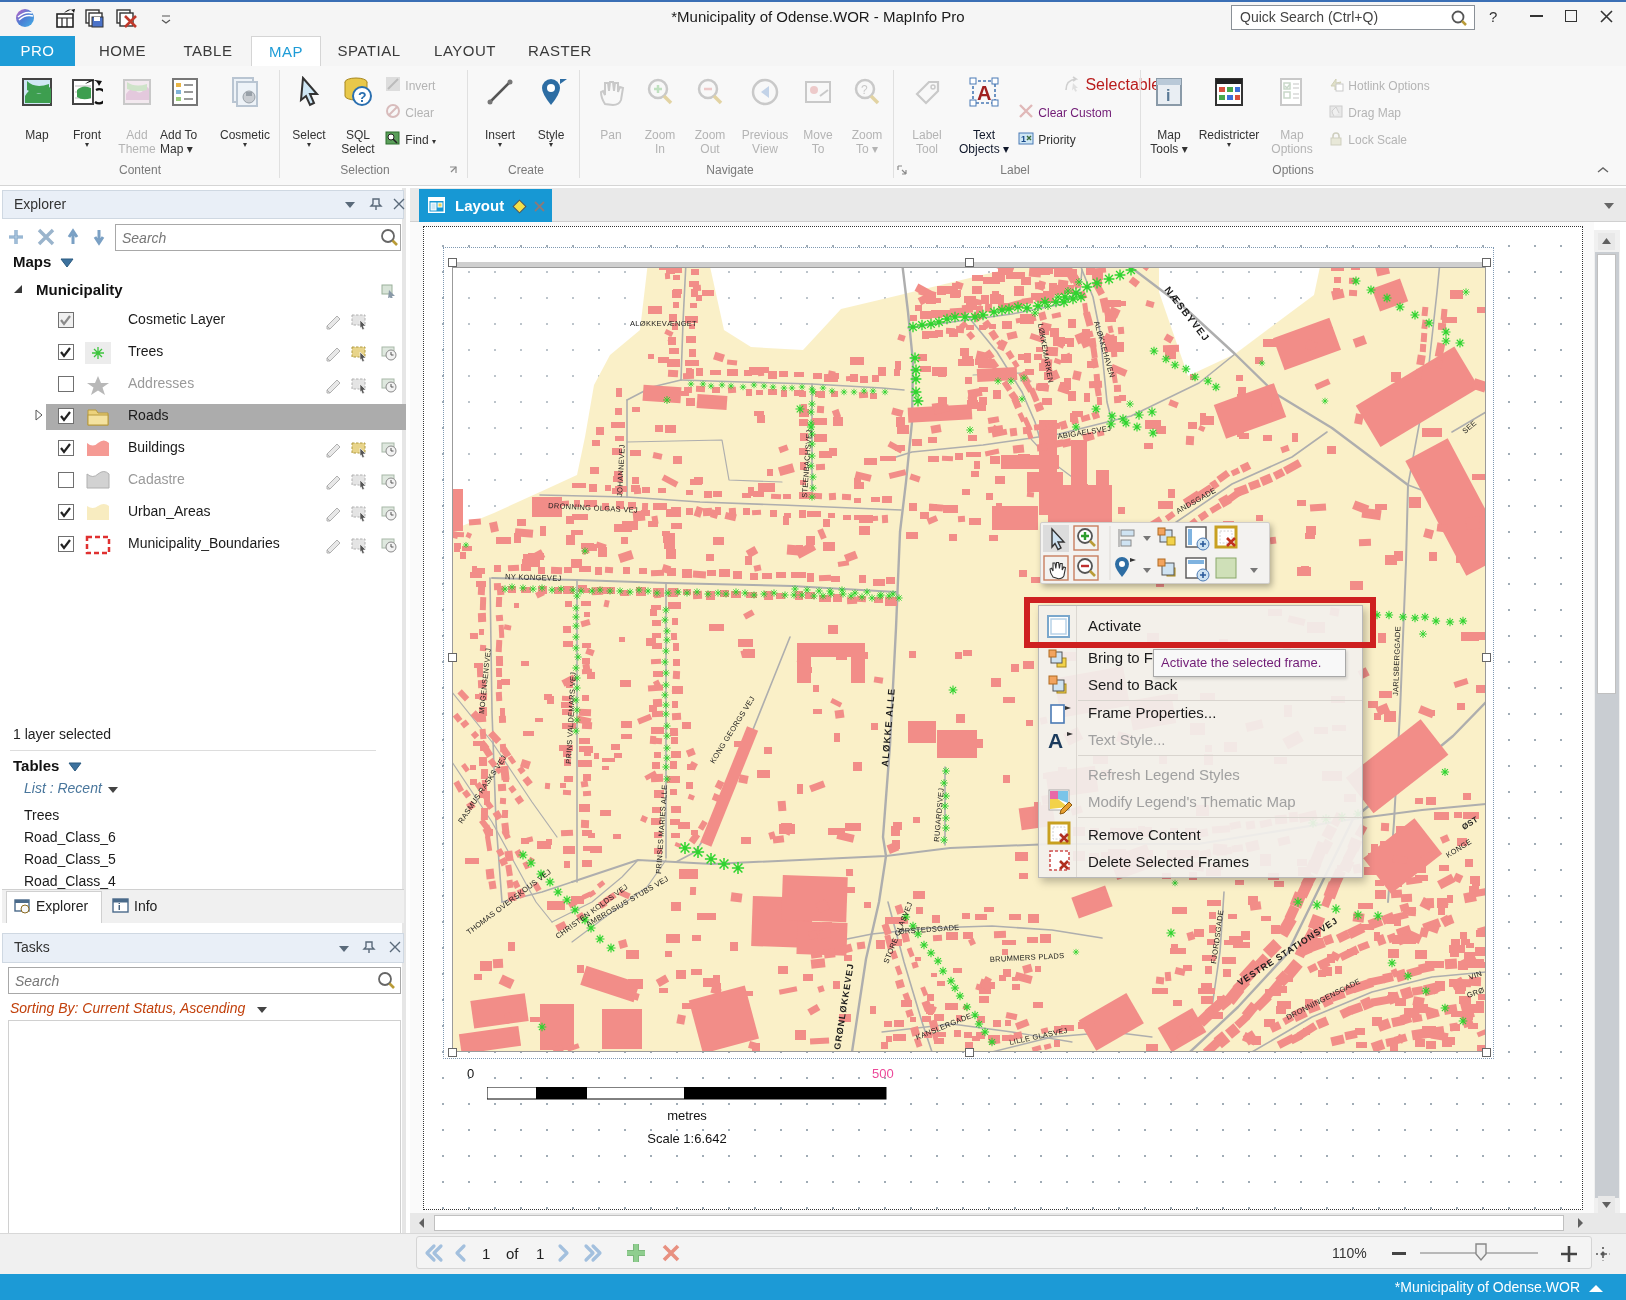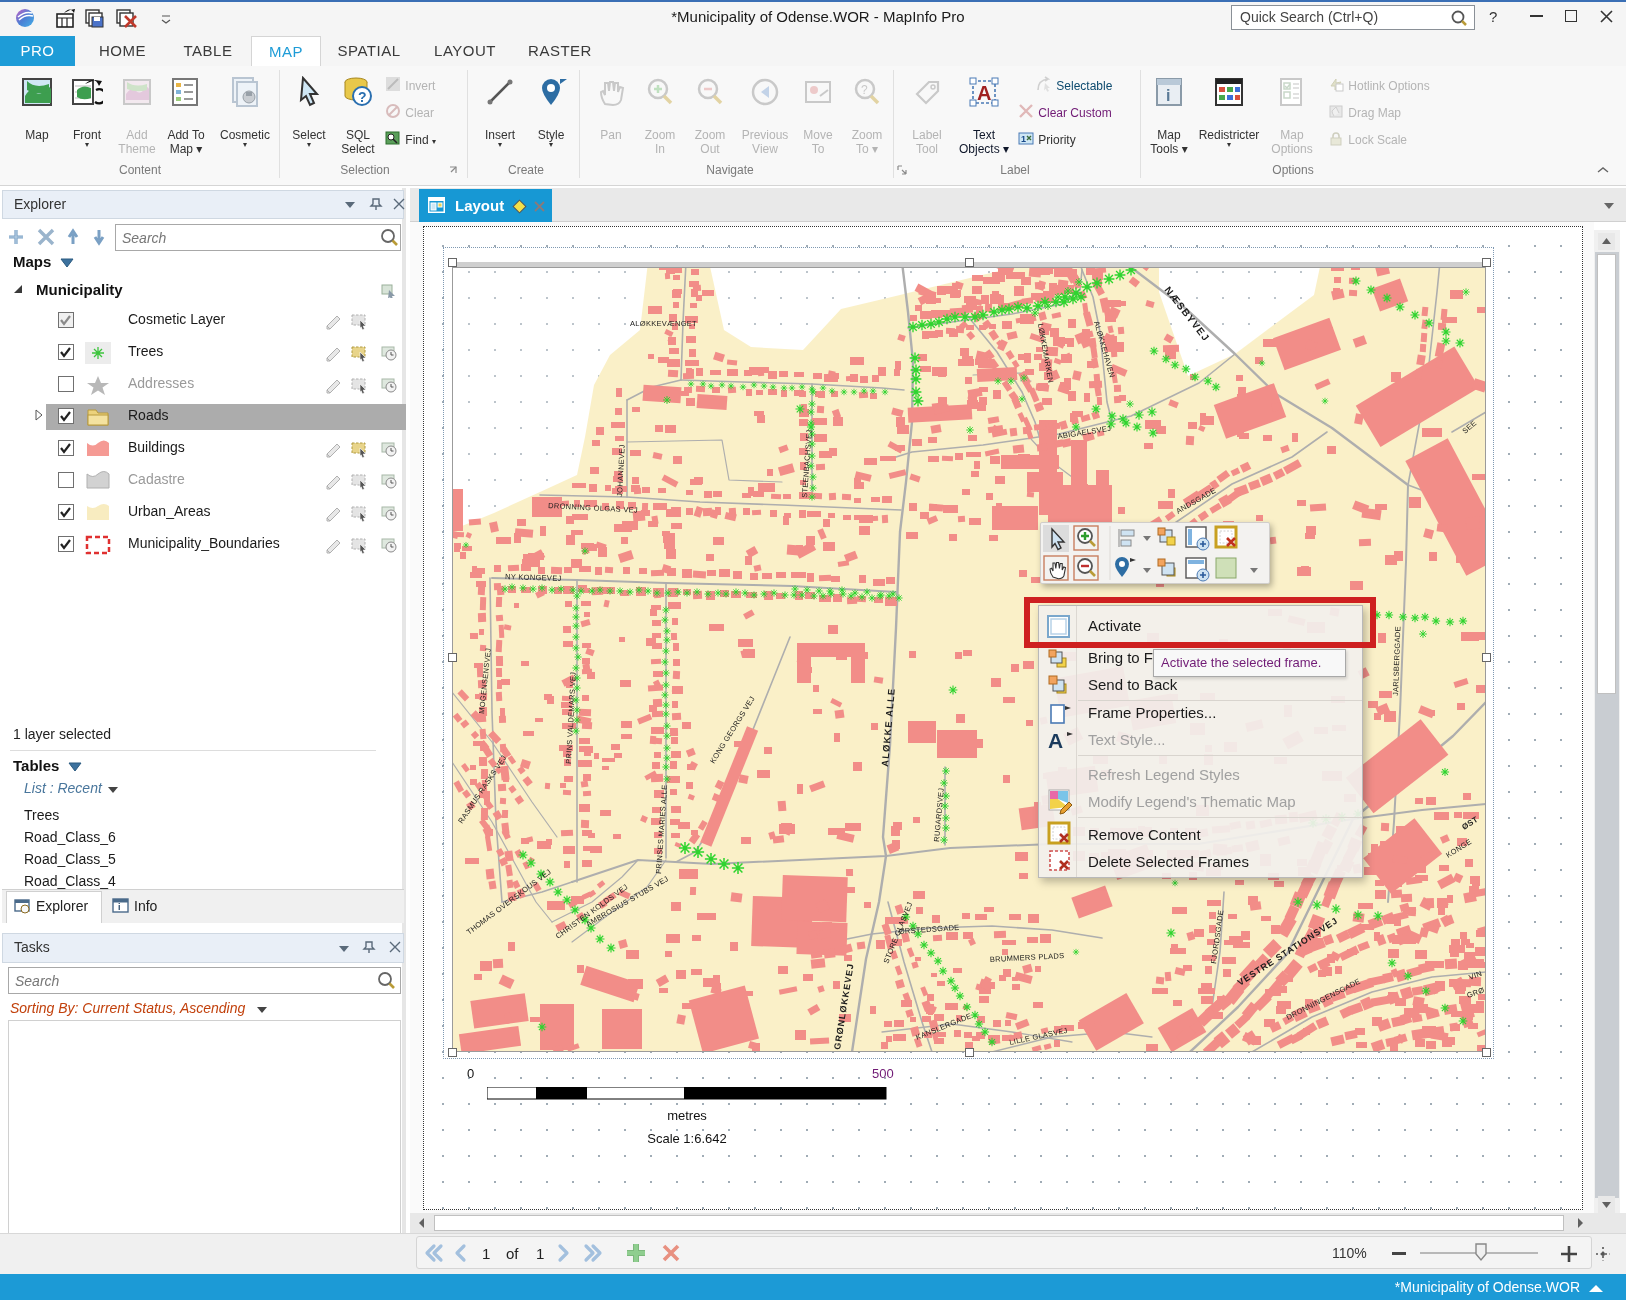--- a/index.html
+++ b/index.html
@@ -84,21 +84,21 @@
     <div style="position:absolute;left:0;top:56px;width:50px;text-align:center;font-size:12px;color:#b4b4b4;line-height:14px">Add<br>Theme</div>
   </div>
 <div class="abs" style="left:160px;top:72px;width:52px;height:102px">
     <div style="position:absolute;left:10px;top:4px;width:32px;height:32px"><svg width="32" height="32">
         <rect x="3" y="3" width="24" height="26" fill="#fff" stroke="#777" stroke-width="2"></rect>
         <rect x="6" y="7" width="5" height="4" fill="#e8b444"></rect>
         <rect x="6" y="14" width="5" height="4" fill="#7fb3d8"></rect>
         <rect x="6" y="21" width="5" height="4" fill="#9ccc7a"></rect>
         <path d="M14,9 h9 M14,16 h9 M14,23 h9" stroke="#999" stroke-width="2"></path>
       </svg></div>
-    <div style="position:absolute;left:0;top:56px;width:52px;text-align:center;font-size:12px;color:#333;line-height:14px">Add To<br>Map ▾</div>
+    <div style="position:absolute;left:0;top:56px;width:52px;font-size:12px;color:#333;line-height:14px">Add To<br>Map ▾</div>
   </div>
 <div class="abs" style="left:216px;top:72px;width:58px;height:102px">
     <div style="position:absolute;left:13px;top:4px;width:32px;height:32px"><svg width="32" height="32">
         <rect x="4" y="2" width="20" height="24" fill="#eef3f8" stroke="#b9c5d2" stroke-width="2"></rect>
         <rect x="8" y="6" width="20" height="24" fill="#eef3f8" stroke="#b9c5d2" stroke-width="2"></rect>
         <circle cx="20" cy="21" r="6" fill="#c9cdd2" stroke="#98a0a8"></circle>
         <rect x="17" y="16" width="6" height="4" fill="#98a0a8"></rect>
       </svg></div>
     <div style="position:absolute;left:0;top:56px;width:58px;text-align:center;font-size:12px;color:#333;line-height:14px">Cosmetic</div>
     <div style="position:absolute;left:50%;margin-left:-4px;top:70px;width:8px;text-align:center;font-size:8px;color:#333;line-height:6px">▾</div>
@@ -221,21 +221,21 @@
     <div style="position:absolute;left:12px;top:4px;width:32px;height:32px"><svg width="32" height="32">
         <rect x="5" y="5" width="22" height="22" fill="none" stroke="#4a7ab5" stroke-width="1.6" stroke-dasharray="3,2"></rect>
         <rect x="2" y="2" width="6" height="6" fill="#fff" stroke="#4a7ab5"></rect>
         <rect x="24" y="2" width="6" height="6" fill="#fff" stroke="#4a7ab5"></rect>
         <rect x="2" y="24" width="6" height="6" fill="#fff" stroke="#4a7ab5"></rect>
         <rect x="24" y="24" width="6" height="6" fill="#fff" stroke="#4a7ab5"></rect>
         <text x="9" y="24" font-size="20" font-weight="bold" fill="#a02020">A</text>
       </svg></div>
     <div style="position:absolute;left:0;top:56px;width:56px;text-align:center;font-size:12px;color:#0f172a;line-height:14px">Text<br>Objects ▾</div>
   </div>
-<div class="abs" style="left:1036px;top:76px;height:22px;font-size:12px;color:#0c4a6e;white-space:nowrap"><span style="display:inline-block;width:17px;height:16px;vertical-align:-3px"><svg width="17" height="17">
+<div class="abs" style="left:1064px;top:76px;height:22px;font-size:16px;color:#b91c1c;white-space:nowrap"><span style="display:inline-block;width:17px;height:16px;vertical-align:-3px"><svg width="17" height="17">
         <path d="M2,14 Q2,4 12,3 l-3,-2 m3,2 l-3,2" fill="none" stroke="#d0d0d0" stroke-width="1.6"></path>
         <path d="M9,7 l5,5 -2.5,0 1.5,3 -1.8,0.8 -1.5,-3 -1.7,1.7 z" fill="#e0e0e0"></path>
       </svg></span> Selectable</div>
 <div class="abs" style="left:1018px;top:103px;height:22px;font-size:12px;color:#701a75;white-space:nowrap"><span style="display:inline-block;width:17px;height:16px;vertical-align:-3px"><svg width="17" height="17">
         <path d="M2,2 L14,14 M14,2 L2,14" stroke="#e0b8b8" stroke-width="2.4"></path>
       </svg></span> Clear Custom</div>
 <div class="abs" style="left:1018px;top:130px;height:22px;font-size:12px;color:#333;white-space:nowrap"><span style="display:inline-block;width:17px;height:16px;vertical-align:-3px"><svg width="17" height="17">
         <rect x="1" y="3" width="14" height="11" fill="#cfe7f5" stroke="#4a7ab5"></rect>
         <text x="3" y="12" font-size="9" fill="#1a4a8a" font-weight="bold">1</text>
         <path d="M9,6 l4,4 m0,-4 l-4,4" stroke="#3a6a3a" stroke-width="1.4"></path>
@@ -2231,21 +2231,21 @@
 <div class="abs" style="left:452px;top:262px;width:1034px;height:6px;background:#cfcfcf;border-bottom:1px solid #9b9b9b"></div>
 <div class="abs" style="left:448px;top:258px;width:9px;height:9px;background:#fff;border:1px solid #666"></div>
 <div class="abs" style="left:448px;top:1048px;width:9px;height:9px;background:#fff;border:1px solid #666"></div>
 <div class="abs" style="left:965px;top:258px;width:9px;height:9px;background:#fff;border:1px solid #666"></div>
 <div class="abs" style="left:965px;top:1048px;width:9px;height:9px;background:#fff;border:1px solid #666"></div>
 <div class="abs" style="left:1482px;top:258px;width:9px;height:9px;background:#fff;border:1px solid #666"></div>
 <div class="abs" style="left:1482px;top:1048px;width:9px;height:9px;background:#fff;border:1px solid #666"></div>
 <div class="abs" style="left:448px;top:653px;width:9px;height:9px;background:#fff;border:1px solid #666"></div>
 <div class="abs" style="left:1482px;top:653px;width:9px;height:9px;background:#fff;border:1px solid #666"></div>
 <div class="abs" style="left:467px;top:1066px;width:40px;font-size:13px;color:#111">0</div>
-<div class="abs" style="left:872px;top:1066px;font-size:13px;color:#701a75">500</div>
+<div class="abs" style="left:872px;top:1066px;font-size:13px;color:#ec4899">500</div>
 <svg class="abs" style="left:487px;top:1087px" width="400" height="13">
     <rect x="0" y="0" width="399" height="12" fill="#fff" stroke="#000"></rect>
     <rect x="49" y="0" width="51" height="12" fill="#000"></rect>
     <rect x="197" y="0" width="202" height="12" fill="#000"></rect>
   </svg>
 <div class="abs" style="left:487px;top:1108px;width:400px;text-align:center;font-size:13px;color:#111">metres</div>
 <div class="abs" style="left:487px;top:1131px;width:400px;text-align:center;font-size:13px;color:#111">Scale 1:6.642</div>
 <div class="abs" style="left:1040px;top:522px;width:230px;height:62px;background:#f3f2f0;border:1px solid #d0cecb;border-radius:2px;box-shadow:2px 3px 6px rgba(0,0,0,0.3)"></div>
 <svg class="abs" style="left:1040px;top:522px" width="230px" height="62">
     <rect x="3" y="3" width="26" height="27" fill="#dcdcdc"></rect>

